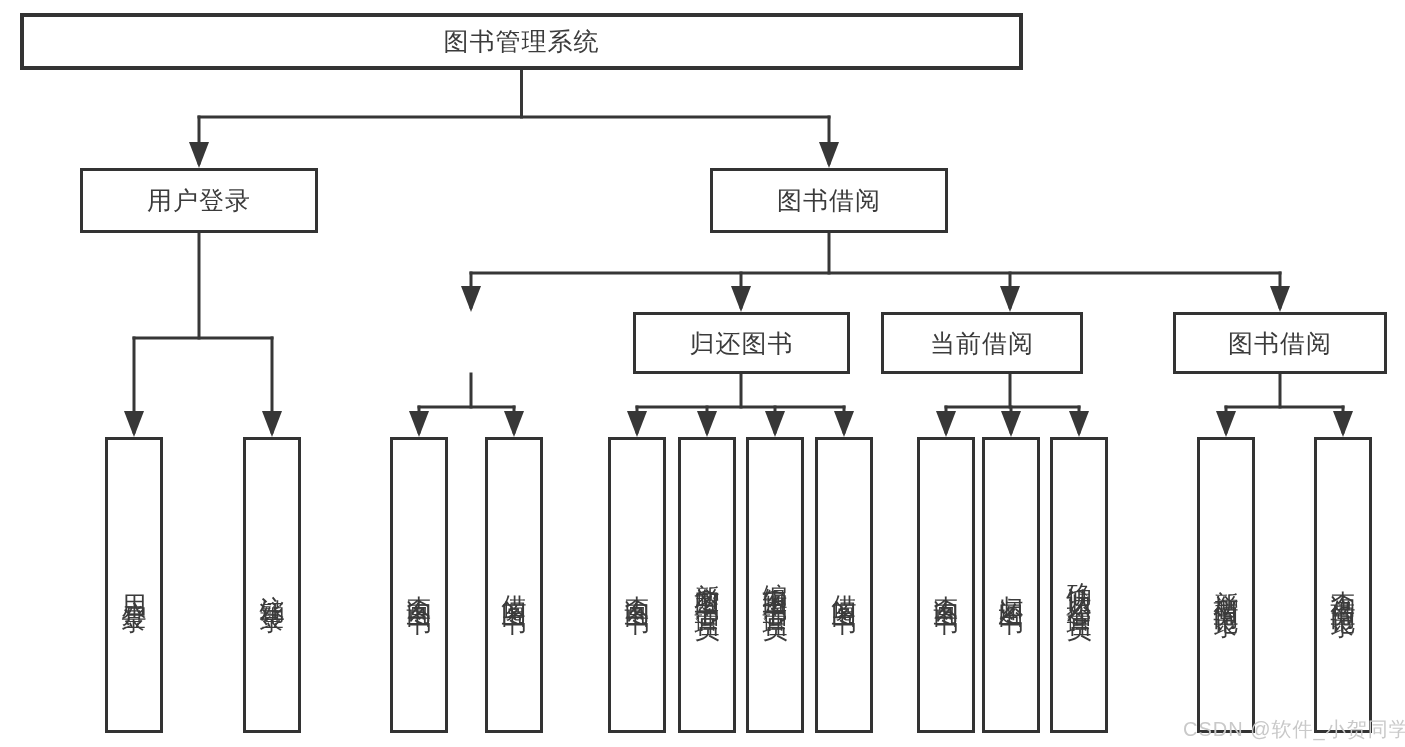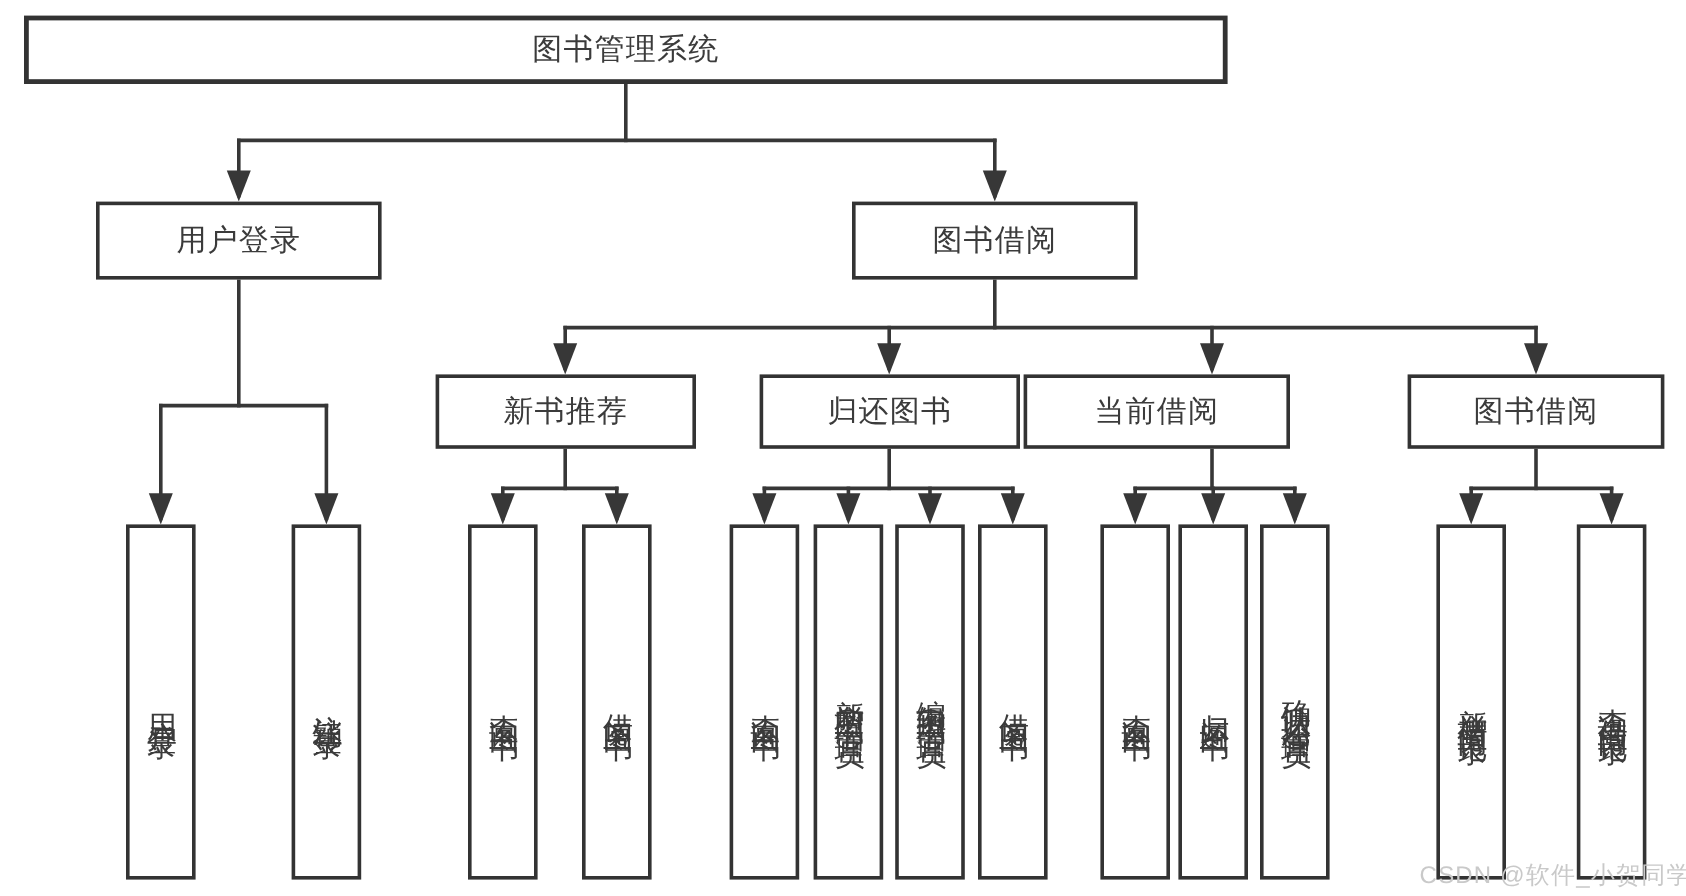--- a/index.html
+++ b/index.html
@@ -108,27 +108,24 @@
     <span>图书管理系统</span>
   </div>
 
   <div class="box hbox" style="left:80px;top:168px;width:238px;height:65px">
     <span>用户登录</span>
   </div>
   <div class="box hbox" style="left:710px;top:168px;width:238px;height:65px">
     <span>图书借阅</span>
   </div>
 
-  <div class="box hbox" style="left:363px;top:312px;width:217px;height:62px">
-    <span>新书推荐</span>
-  </div>
   <div class="box hbox" style="left:633px;top:312px;width:217px;height:62px">
     <span>归还图书</span>
   </div>
-  <div class="box hbox" style="left:853px;top:312px;width:222px;height:62px">
+  <div class="box hbox" style="left:881px;top:312px;width:202px;height:62px">
     <span>当前借阅</span>
   </div>
   <div class="box hbox" style="left:1173px;top:312px;width:214px;height:62px">
     <span>图书借阅</span>
   </div>
 
   <div class="box vbox" style="left:105px;top:437px;width:58px;height:296px">
     <span>用户登录</span>
   </div>
   <div class="box vbox" style="left:243px;top:437px;width:58px;height:296px">

